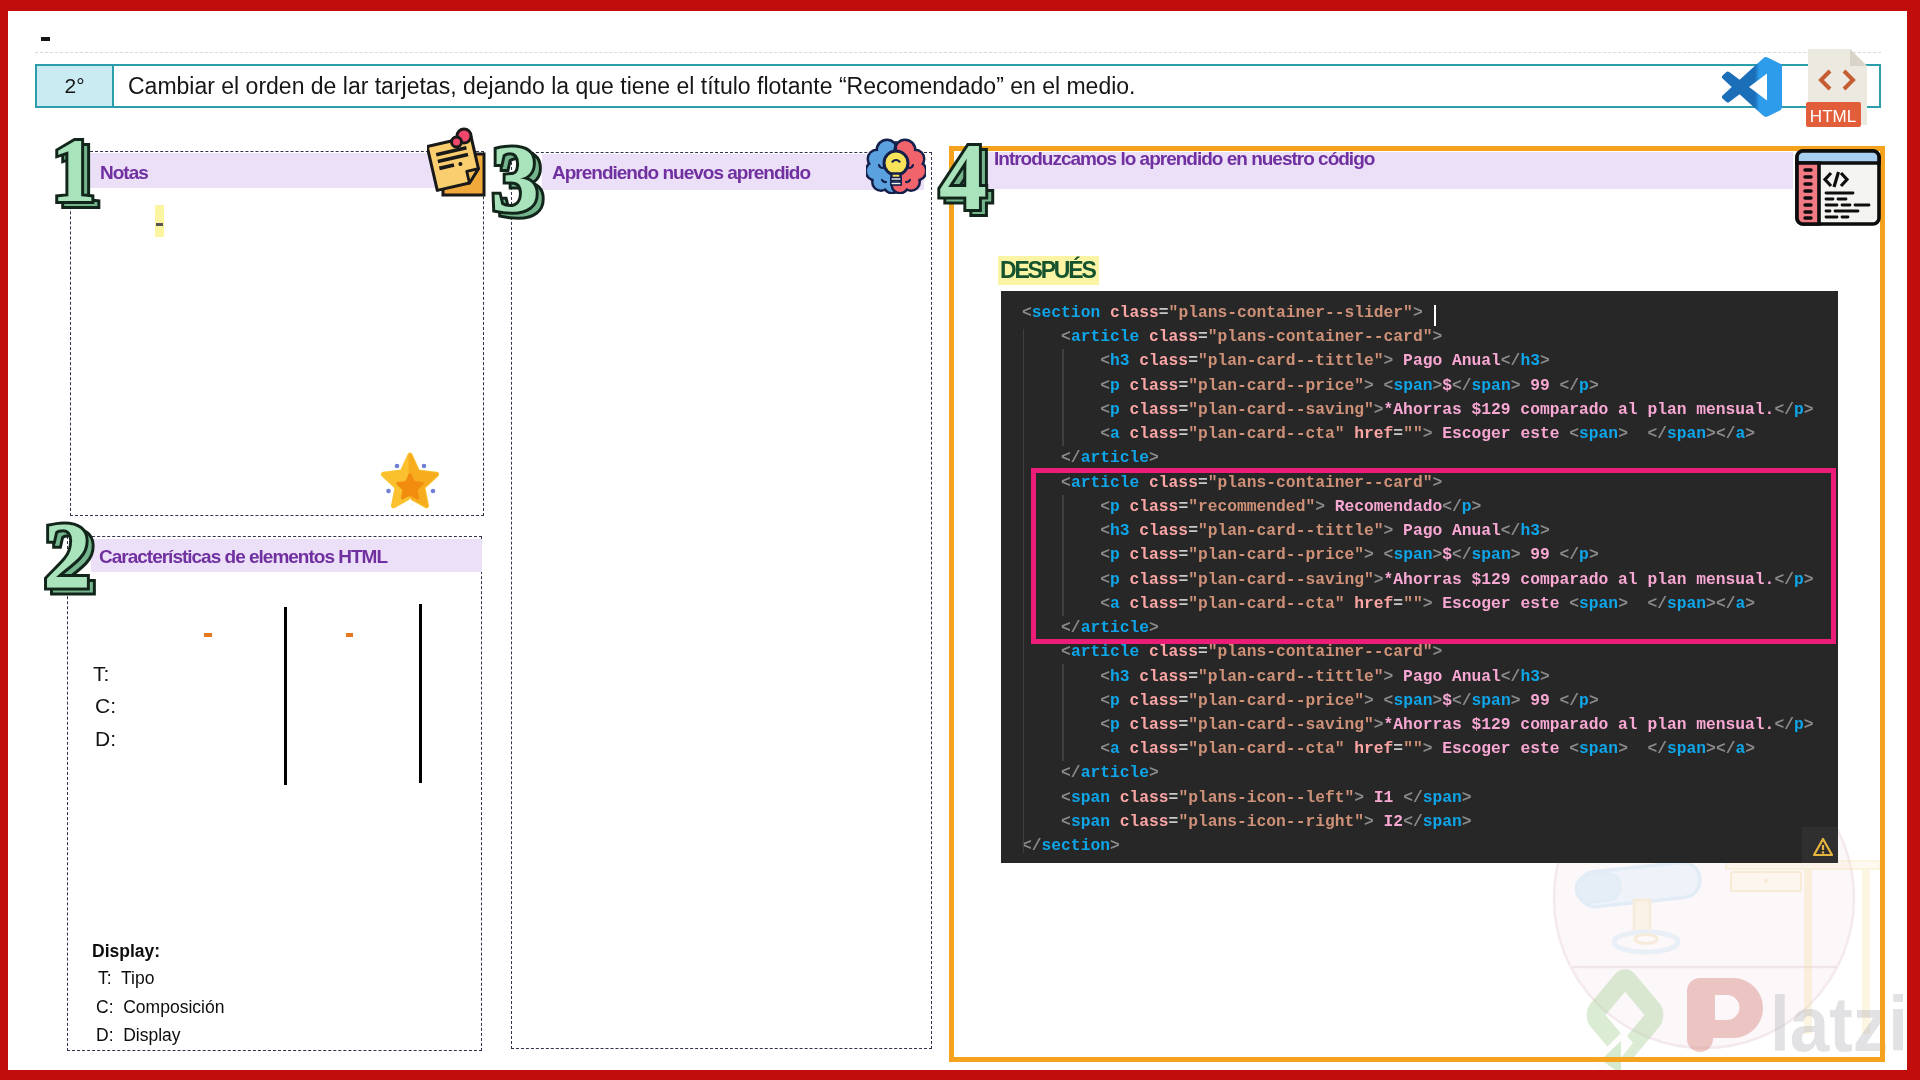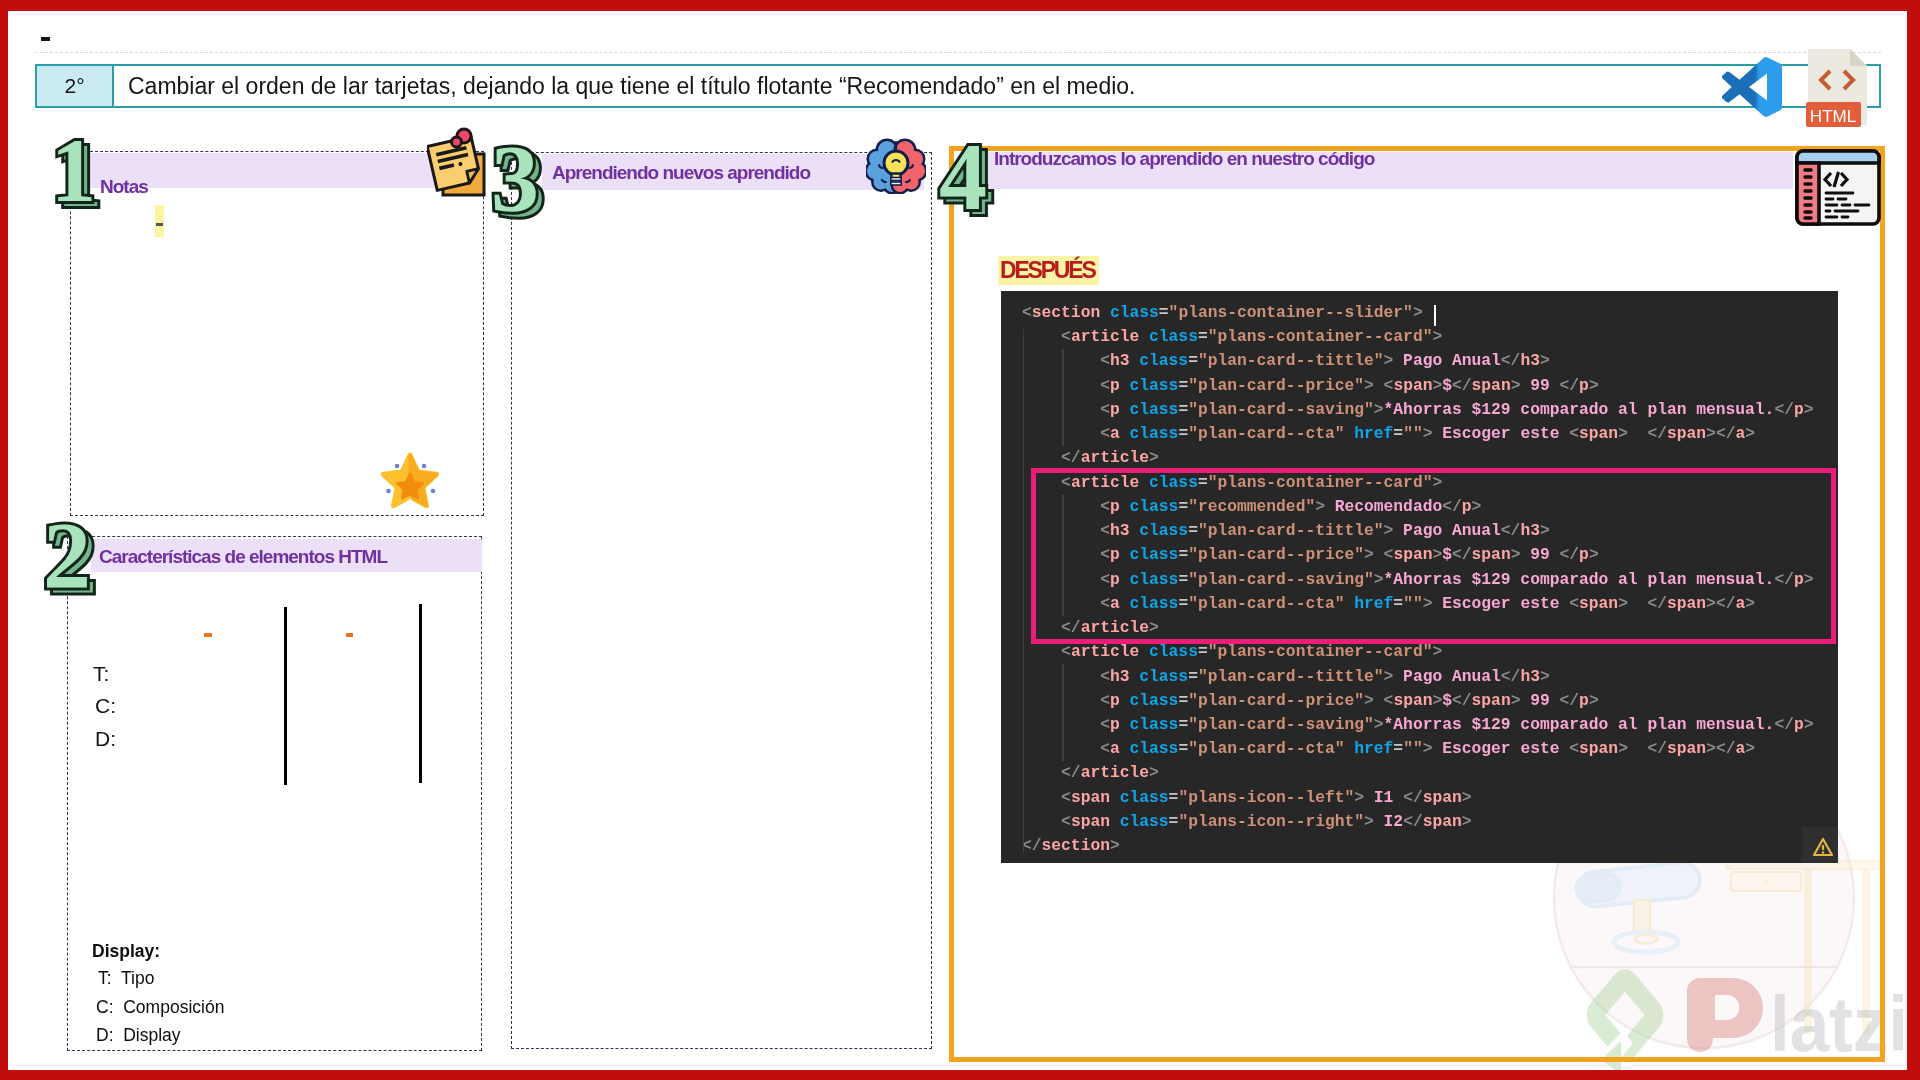--- a/index.html
+++ b/index.html
@@ -20,26 +20,26 @@
   .dotbox { border:1.5px dashed #32324c; }
   .bar { background:#EBE0F8; }
   .bartitle { font-weight:bold; color:#7030A0; font-size:19px; letter-spacing:-1px; }
   
   .vline { width:2.5px; background:#000; }
   .odash { height:3.5px; background:#E8781E; }
   .lbl { font-size:21px; color:#141414; }
   .leg { font-size:17.5px; color:#0d0d0d; }
   
   .orangebox { left:949px; top:146px; width:936px; height:916px; border:5px solid #F5A31F; background:transparent; }
-  .despues { left:998px; top:256px; height:29px; line-height:28px; background:#FBF4A4; color:#b91c1c; font-weight:bold; font-size:23px; letter-spacing:-2.2px; padding:0 4px 0 2px; }
+  .despues { left:998px; top:256px; height:29px; line-height:28px; background:#FBF4A4; color:#14532d; font-weight:bold; font-size:23px; letter-spacing:-2.2px; padding:0 4px 0 2px; }
   .codeblock { left:1001px; top:291px; width:837px; height:572px; background:#272727; z-index:10; }
   .code { font-family:"Liberation Mono", monospace; font-weight:bold; font-size:16.3px; line-height:24.24px; white-space:pre; position:absolute; left:21px; top:10px; }
   .g { color:#8a8a8a; } 
-  .t { color:#fca5a5; } 
-  .a { color:#0ea5e9; } 
+  .t { color:#0ea5e9; } 
+  .a { color:#fca5a5; } 
   .e { color:#c8c8c8; } 
   .s { color:#CE9178; } 
   .w { color:#f9a8d4; } 
   .guide { position:absolute; width:1.5px; background:#3f3f3f; }
   .cursor { position:absolute; left:433px; top:14px; width:2px; height:21px; background:#fff; }
   .pinkbox { left:1031px; top:468px; width:805px; height:176px; border:5px solid #EC1D79; z-index:12; }
   .warnsq { position:absolute; right:0px; bottom:0px; width:36px; height:36px; background:#2f2f2f; }
   
   .num { position:absolute; z-index:5; }
 </style>
@@ -105,21 +105,21 @@
   <rect x="0" y="55" width="55" height="25" rx="2" fill="#E25E3A"></rect>
   <text x="27" y="75" text-anchor="middle" font-family="Liberation Sans, sans-serif" font-size="17" fill="#fff">HTML</text>
   <g stroke="#C65C33" stroke-width="4" fill="none">
     <path d="M24 24 l-9 9 9 9"></path>
     <path d="M38 24 l9 9 -9 9"></path>
   </g>
 </svg>
 
 <div class="abs dotbox" style="left:70px; top:151px; width:414px; height:365px;"></div>
 <div class="abs bar" style="left:88px; top:153px; width:349px; height:35px;"></div>
-<div class="abs bartitle" style="left:100px; top:176px;">Notas</div>
+<div class="abs bartitle" style="left:100px; top:162px;">Notas</div>
 <div class="abs num" style="left:45px; top:126px;">
   <svg width="72" height="92" viewBox="0 0 72 92">
     <text x="6" y="75" font-family="Liberation Serif, serif" font-weight="bold" font-size="90" fill="#74B58E" stroke="#12251A" stroke-width="6" style="paint-order:stroke" transform="translate(6,5)">1</text>
     <text x="6" y="75" font-family="Liberation Serif, serif" font-weight="bold" font-size="90" fill="#A9E3BC" stroke="#12251A" stroke-width="6" style="paint-order:stroke">1</text>
   </svg>
 </div>
 
 <svg class="abs" style="left:427px; top:127px; z-index:4;" width="60" height="72" viewBox="0 0 60 72">
   <rect x="16" y="27" width="41" height="41" fill="#F2A93B" stroke="#191919" stroke-width="3"></rect>
   <g transform="rotate(-13 27 38)">

